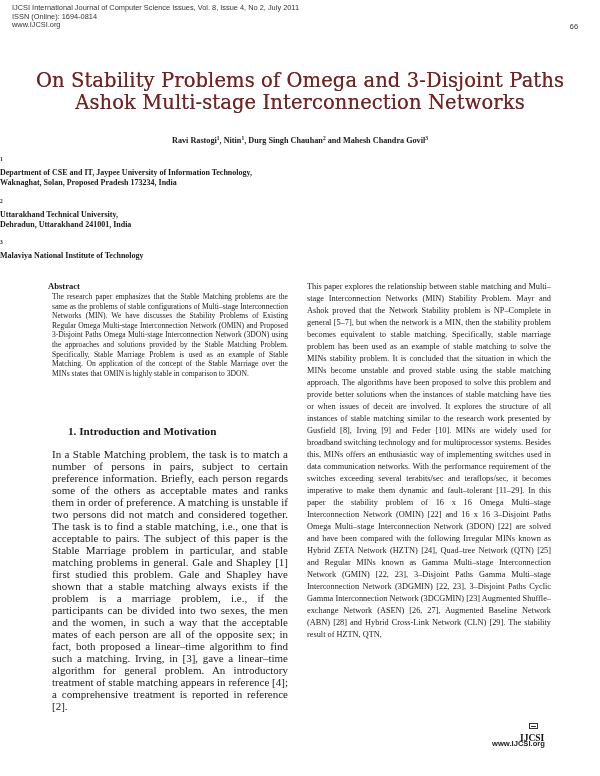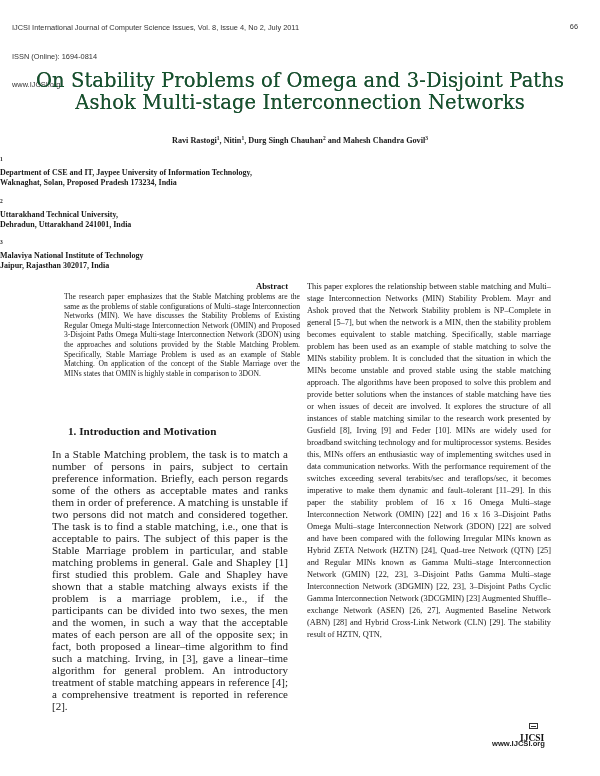--- a/index.html
+++ b/index.html
@@ -1,28 +1,28 @@
 <!DOCTYPE html>
 <html><head>
 <meta charset="utf-8">
 <style>
   html, body { margin: 0; padding: 0; background: #ffffff; }
   body { width: 600px; height: 776px; position: relative; overflow: hidden; color: #1a1a1a; }
   .header { position: absolute; left: 12px; top: 4px; width: 576px; font-family: "Liberation Sans", sans-serif; font-size: 7.4px; line-height: 8.6px; color: #333; }
-  .header .line { display: block; white-space: nowrap; margin-top: 20px; }
+  .header .line { display: block; white-space: nowrap; }
   .page-num { position: absolute; right: 22px; top: 22px; font-family: Liberation Sans, sans-serif; font-size: 7.4px; color: #333; }
-  .title { position: absolute; left: 0; top: 70px; width: 600px; text-align: center; font-family: "DejaVu Serif", serif; font-size: 19.5px; line-height: 22px; color: #14532d; text-shadow: 0 0 0.6px #555; letter-spacing: 0.1px; }
+  .title { position: absolute; left: 0; top: 70px; width: 600px; text-align: center; font-family: "DejaVu Serif", serif; font-size: 19.5px; line-height: 22px; color: #7f1d1d; text-shadow: 0 0 0.6px #555; letter-spacing: 0.1px; }
   .title span { display: block; }
   .authors { position: absolute; left: 0; top: 136px; width: 600px; text-align: center; font-family: "Liberation Serif", serif; font-weight: bold; font-size: 8.2px; }
   .affil { position: absolute; left: 0; width: 600px; text-align: left; font-family: "Liberation Serif", serif; font-weight: bold; font-size: 8px; line-height: 10.5px; }
   .affil span { display: block; }
   sup { font-size: 5.5px; vertical-align: 3px; line-height: 0; }
   .col { position: absolute; font-family: "Liberation Serif", serif; text-align: justify; }
-  .abstract-head { position: absolute; left: 48px; top: 281px; width: 240px; text-align: right; font-family: "Liberation Serif", serif; font-weight: bold; font-size: 8.6px; }
-  .abstract-body { left: 52px; top: 292px; width: 236px; font-size: 7.6px; line-height: 9.6px; margin-left: 12px; }
+  .abstract-head { position: absolute; left: 48px; top: 281px; width: 240px; text-align: left; font-family: "Liberation Serif", serif; font-weight: bold; font-size: 8.6px; }
+  .abstract-body { left: 52px; top: 292px; width: 236px; font-size: 7.6px; line-height: 9.6px; }
   .section-head { position: absolute; left: 68px; top: 425px; font-family: "Liberation Serif", serif; font-weight: bold; font-size: 11.2px; }
   .intro-body { left: 52px; top: 448px; width: 236px; font-size: 11px; line-height: 12px; }
   .right-body { left: 307px; top: 281px; width: 244px; font-size: 8.3px; line-height: 12px; }
   .logo { position: absolute; left: 480px; top: 723px; width: 100px; font-family: "Liberation Sans", sans-serif; }
   .logo-icon { position: absolute; left: 49px; top: 0; width: 9px; height: 6px; border: 1px solid #333; box-sizing: border-box; }
   .logo-icon::before { content: ""; position: absolute; left: 1px; right: 1px; top: 2px; height: 1px; background: #333; }
   .logo-name { position: absolute; left: 40px; top: 10px; font-family: "Liberation Serif", serif; font-weight: bold; font-size: 9.5px; color: #111; }
   .logo-url { position: absolute; left: 12px; top: 16px; font-weight: bold; font-size: 7.6px; color: #222; white-space: nowrap; }
 </style>
 </head>
@@ -47,21 +47,20 @@
 <div class="affil" style="top:157px;">
   <span><sup>1</sup><span>Department of CSE and IT, Jaypee University of Information Technology,</span></span>
   <span>Waknaghat, Solan, Proposed Pradesh 173234, India</span>
 </div>
 <div class="affil" style="top:199px;">
   <span><sup>2</sup><span>Uttarakhand Technical University,</span></span>
   <span>Dehradun, Uttarakhand 241001, India</span>
 </div>
 <div class="affil" style="top:240px;">
   <span><sup>3</sup><span>Malaviya National Institute of Technology</span></span>
-  <span>Jaipur, Rajasthan 302017, India</span>
 </div>
 
 <div class="abstract-head">Abstract</div>
 <div class="col abstract-body">The research paper emphasizes that the Stable Matching problems are the same as the problems of stable configurations of Multi–stage Interconnection Networks (MIN). We have discusses the Stability Problems of Existing Regular Omega Multi-stage Interconnection Network (OMIN) and Proposed 3-Disjoint Paths Omega Multi-stage Interconnection Network (3DON) using the approaches and solutions provided by the Stable Matching Problem. Specifically, Stable Marriage Problem is used as an example of Stable Matching. On application of the concept of the Stable Marriage over the MINs states that OMIN is highly stable in comparison to 3DON.</div>
 
 <div class="section-head">1. Introduction and Motivation</div>
 <div class="col intro-body">In a Stable Matching problem, the task is to match a number of persons in pairs, subject to certain preference information. Briefly, each person regards some of the others as acceptable mates and ranks them in order of preference. A matching is unstable if two persons did not match and considered together. The task is to find a stable matching, i.e., one that is acceptable to pairs. The subject of this paper is the Stable Marriage problem in particular, and stable matching problems in general. Gale and Shapley [1] first studied this problem. Gale and Shapley have shown that a stable matching always exists if the problem is a marriage problem, i.e., if the participants can be divided into two sexes, the men and the women, in such a way that the acceptable mates of each person are all of the opposite sex; in fact, both proposed a linear–time algorithm to find such a matching. Irving, in [3], gave a linear–time algorithm for general problem. An introductory treatment of stable matching appears in reference [4]; a comprehensive treatment is reported in reference [2].</div>
 
 <div class="col right-body">This paper explores the relationship between stable matching and Multi–stage Interconnection Networks (MIN) Stability Problem. Mayr and Ashok proved that the Network Stability problem is NP–Complete in general [5–7], but when the network is a MIN, then the stability problem becomes equivalent to stable matching. Specifically, stable marriage problem has been used as an example of stable matching to solve the MINs stability problem. It is concluded that the situation in which the MINs become unstable and proved stable using the stable matching approach. The algorithms have been proposed to solve this problem and provide better solutions when the instances of stable matching have ties or when issues of deceit are involved. It explores the structure of all instances of stable matching similar to the research work presented by Gusfield [8], Irving [9] and Feder [10]. MINs are widely used for broadband switching technology and for multiprocessor systems. Besides this, MINs offers an enthusiastic way of implementing switches used in data communication networks. With the performance requirement of the switches exceeding several terabits/sec and teraflops/sec, it becomes imperative to make them dynamic and fault–tolerant [11–29]. In this paper the stability problem of 16 x 16 Omega Multi–stage Interconnection Network (OMIN) [22] and 16 x 16 3–Disjoint Paths Omega Multi–stage Interconnection Network (3DON) [22] are solved and have been compared with the following Irregular MINs known as Hybrid ZETA Network (HZTN) [24], Quad–tree Network (QTN) [25] and Regular MINs known as Gamma Multi–stage Interconnection Network (GMIN) [22, 23], 3–Disjoint Paths Gamma Multi–stage Interconnection Network (3DGMIN) [22, 23], 3–Disjoint Paths Cyclic Gamma Interconnection Network (3DCGMIN) [23] Augmented Shuffle–exchange Network (ASEN) [26, 27], Augmented Baseline Network (ABN) [28] and Hybrid Cross-Link Network (CLN) [29]. The stability result of HZTN, QTN,</div>
 

